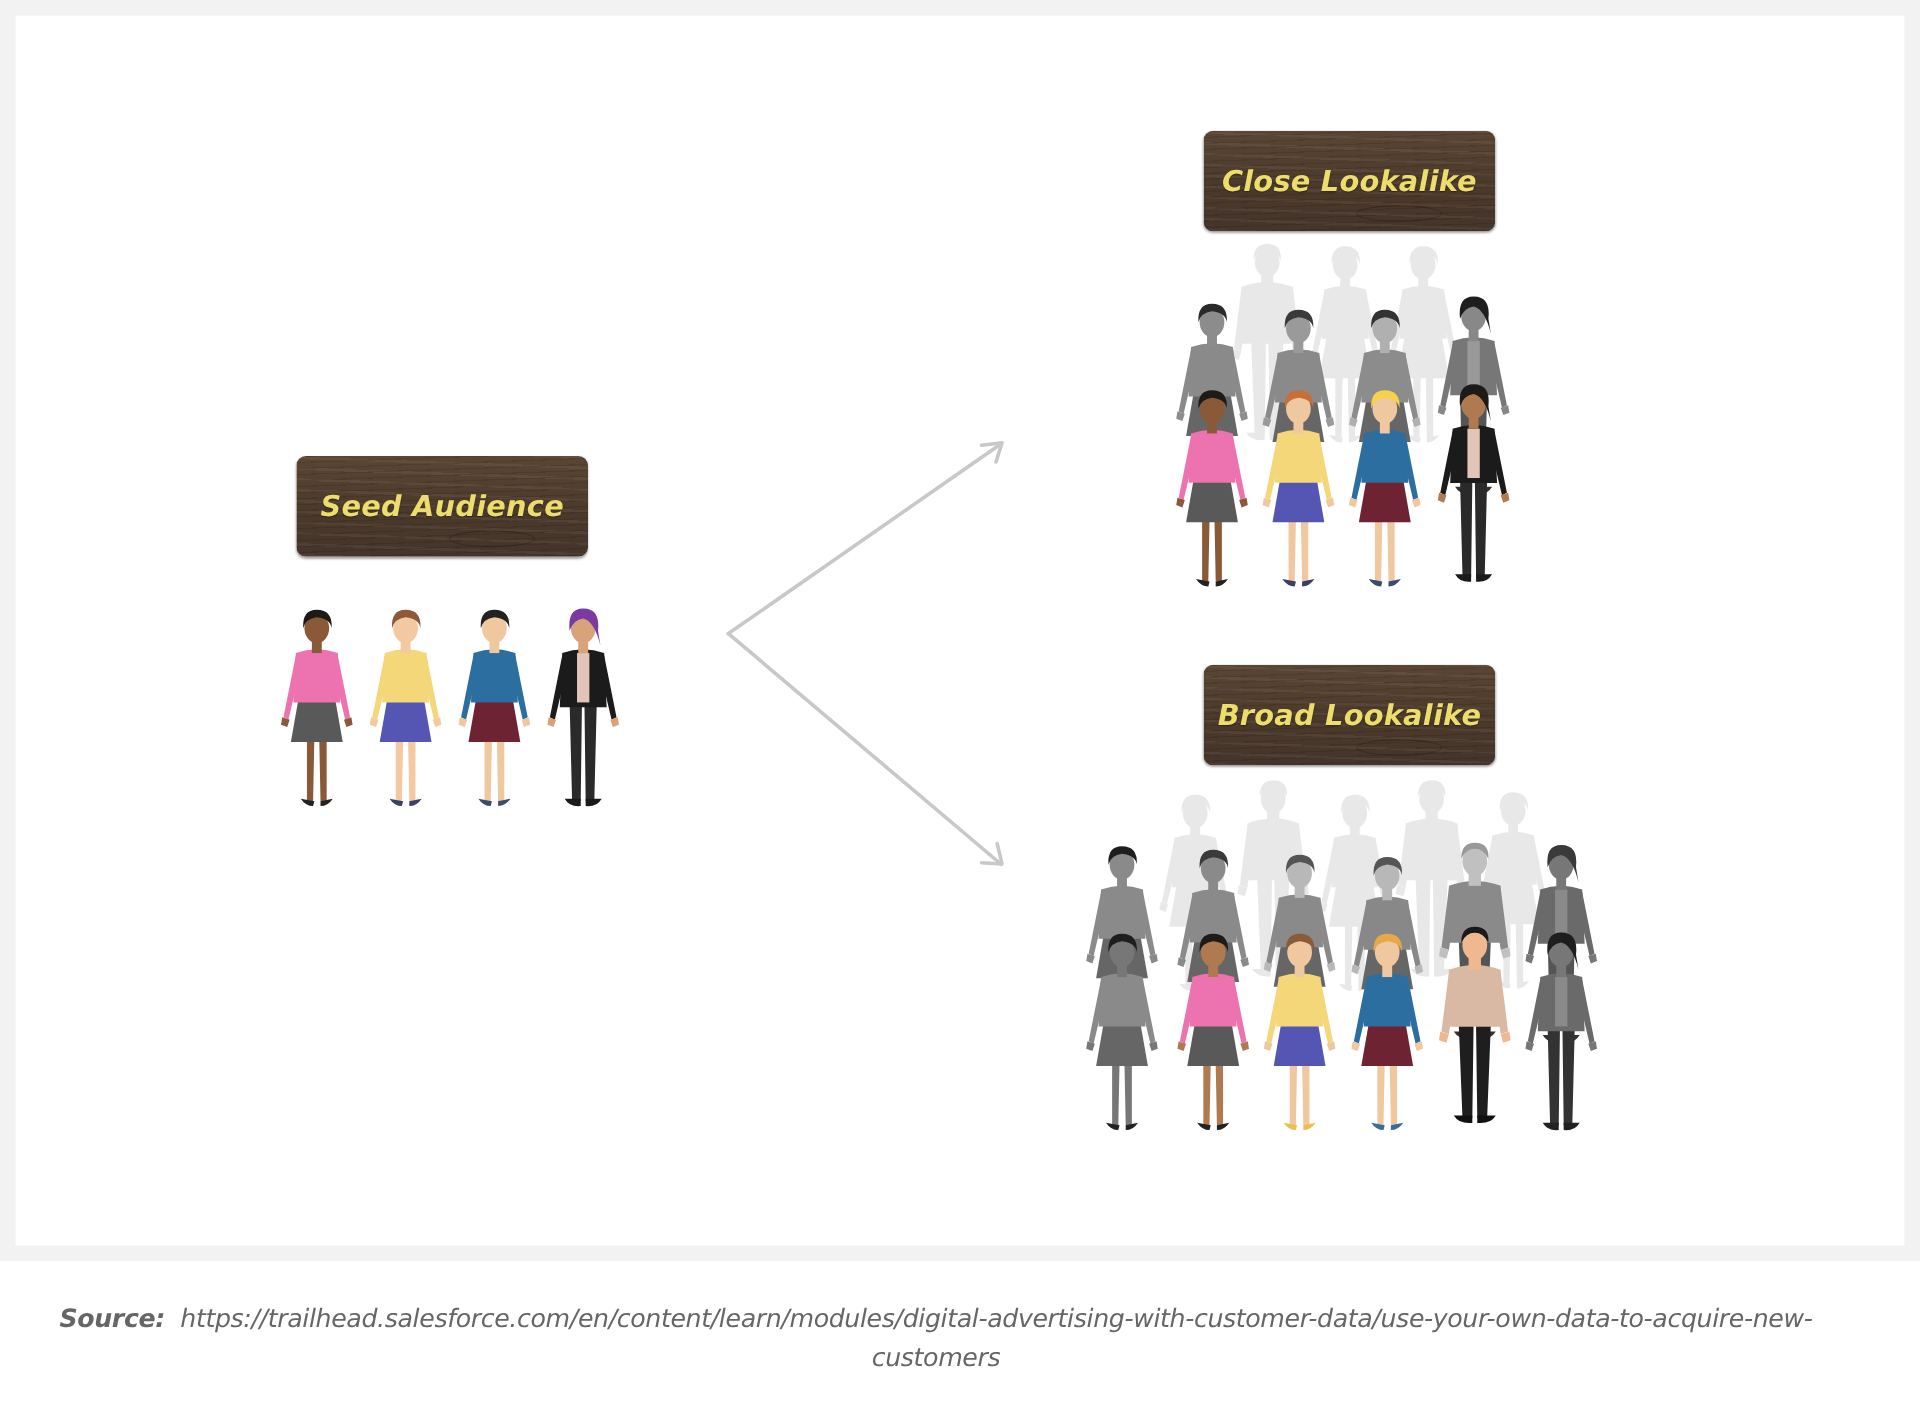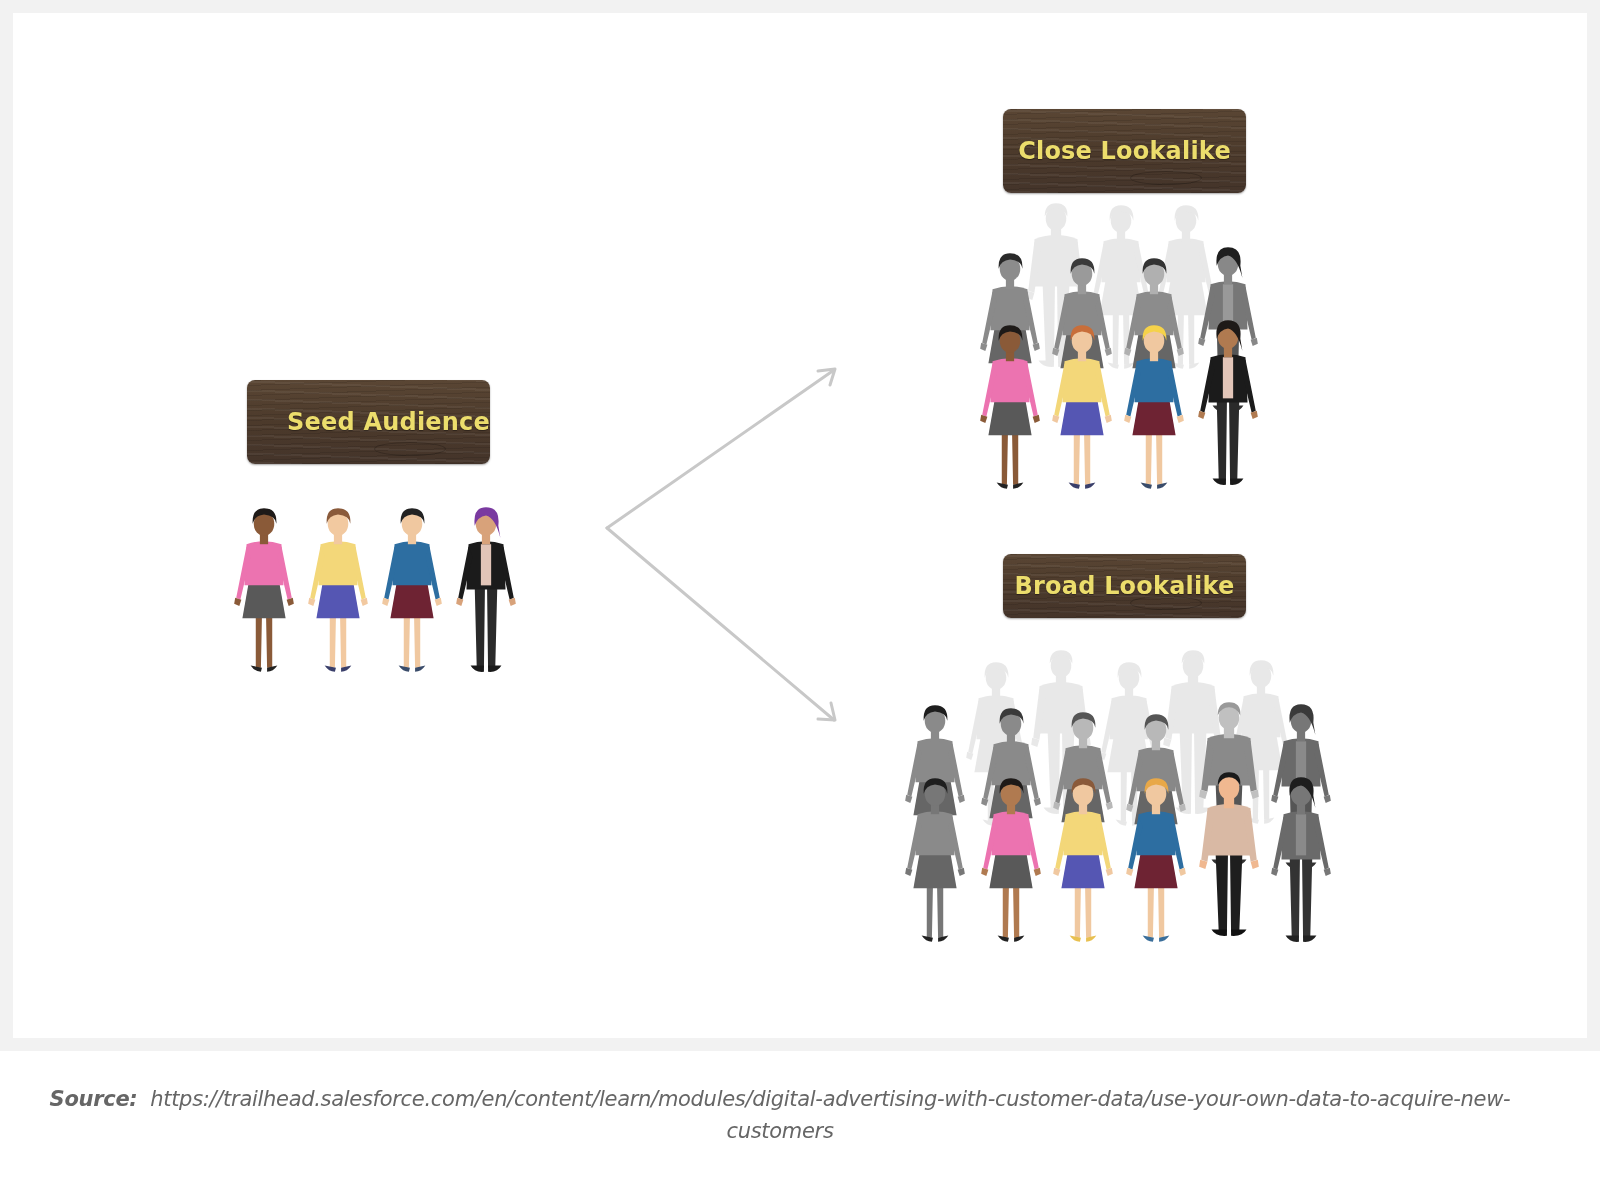--- a/index.html
+++ b/index.html
@@ -16,21 +16,21 @@
   }
 
   .sign {
     position: absolute;
     border-radius: 8px;
     background:
       repeating-linear-gradient(178deg, rgba(0,0,0,0.10) 0px, rgba(0,0,0,0.10) 1px, transparent 1px, transparent 5px),
       repeating-linear-gradient(182deg, rgba(255,255,255,0.05) 0px, rgba(255,255,255,0.05) 2px, transparent 2px, transparent 9px),
       linear-gradient(180deg, #5a4634 0%, #4c3a2b 50%, #44342a 100%);
     box-shadow: 0 1px 2px rgba(0,0,0,0.35);
-    display: flex; align-items: center; justify-content: center;
+    display: flex; align-items: center; justify-content: center; font-style: italic;
   }
   .sign::after {
     content: ""; position: absolute; right: 18%; bottom: 8px; width: 70px; height: 12px;
     border: 1px solid rgba(0,0,0,0.22); border-radius: 50%;
   }
   .sign-label {
     position: relative; z-index: 1;
     color: #ecdd6c;
     font-family: "DejaVu Sans", sans-serif;
     font-weight: bold;
@@ -65,27 +65,27 @@
 
 <svg class="arrows" width="1600" height="1051">
   <g stroke="#c8c8c8" stroke-width="3" fill="none" stroke-linecap="round" stroke-linejoin="round">
     <path d="M607 528 L834 370"></path>
     <path d="M818 371 L835 369 L830 385"></path>
     <path d="M607 528 L834 720"></path>
     <path d="M831 703 L835 720 L818 719"></path>
   </g>
 </svg>
 
-<div class="sign" style="left:247px; top:380px; width:243px; height:84px;justify-content:flex-end;">
+<div class="sign" style="left:247px; top:380px; width:243px; height:84px;">
   <span class="sign-label">Seed Audience</span>
 </div>
 <div class="sign" style="left:1003px; top:109px; width:243px; height:84px;">
   <span class="sign-label">Close Lookalike</span>
 </div>
-<div class="sign" style="left:1003px; top:554px; width:243px; height:64px;">
+<div class="sign" style="left:1003px; top:554px; width:243px; height:84px;">
   <span class="sign-label">Broad Lookalike</span>
 </div>
 
 <svg width="0" height="0" style="position:absolute">
   <defs>
 
     <symbol id="woman-skirt" viewBox="0 0 70 170">
       <path class="legs" d="M27 110 L27 160 L32 160 L33 110 Z M37 110 L38 160 L43 160 L43 110 Z" fill="var(--skin)"></path>
       <path d="M22 158 Q26 164 32 164 L33 160 Z M38 160 L38 164 Q44 164 48 158 Z" fill="var(--shoe)"></path>
       <path d="M20 78 L50 78 L56 112 L14 112 Z" fill="var(--skirt)"></path>

